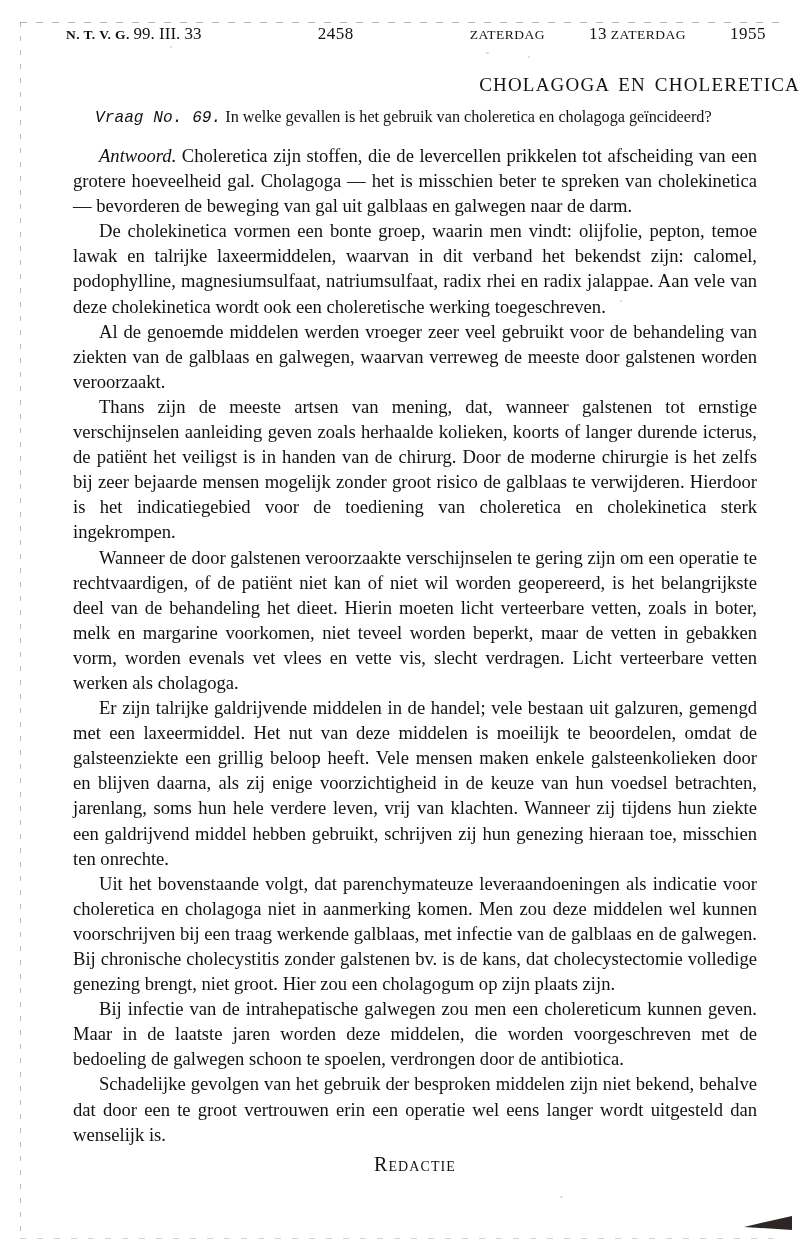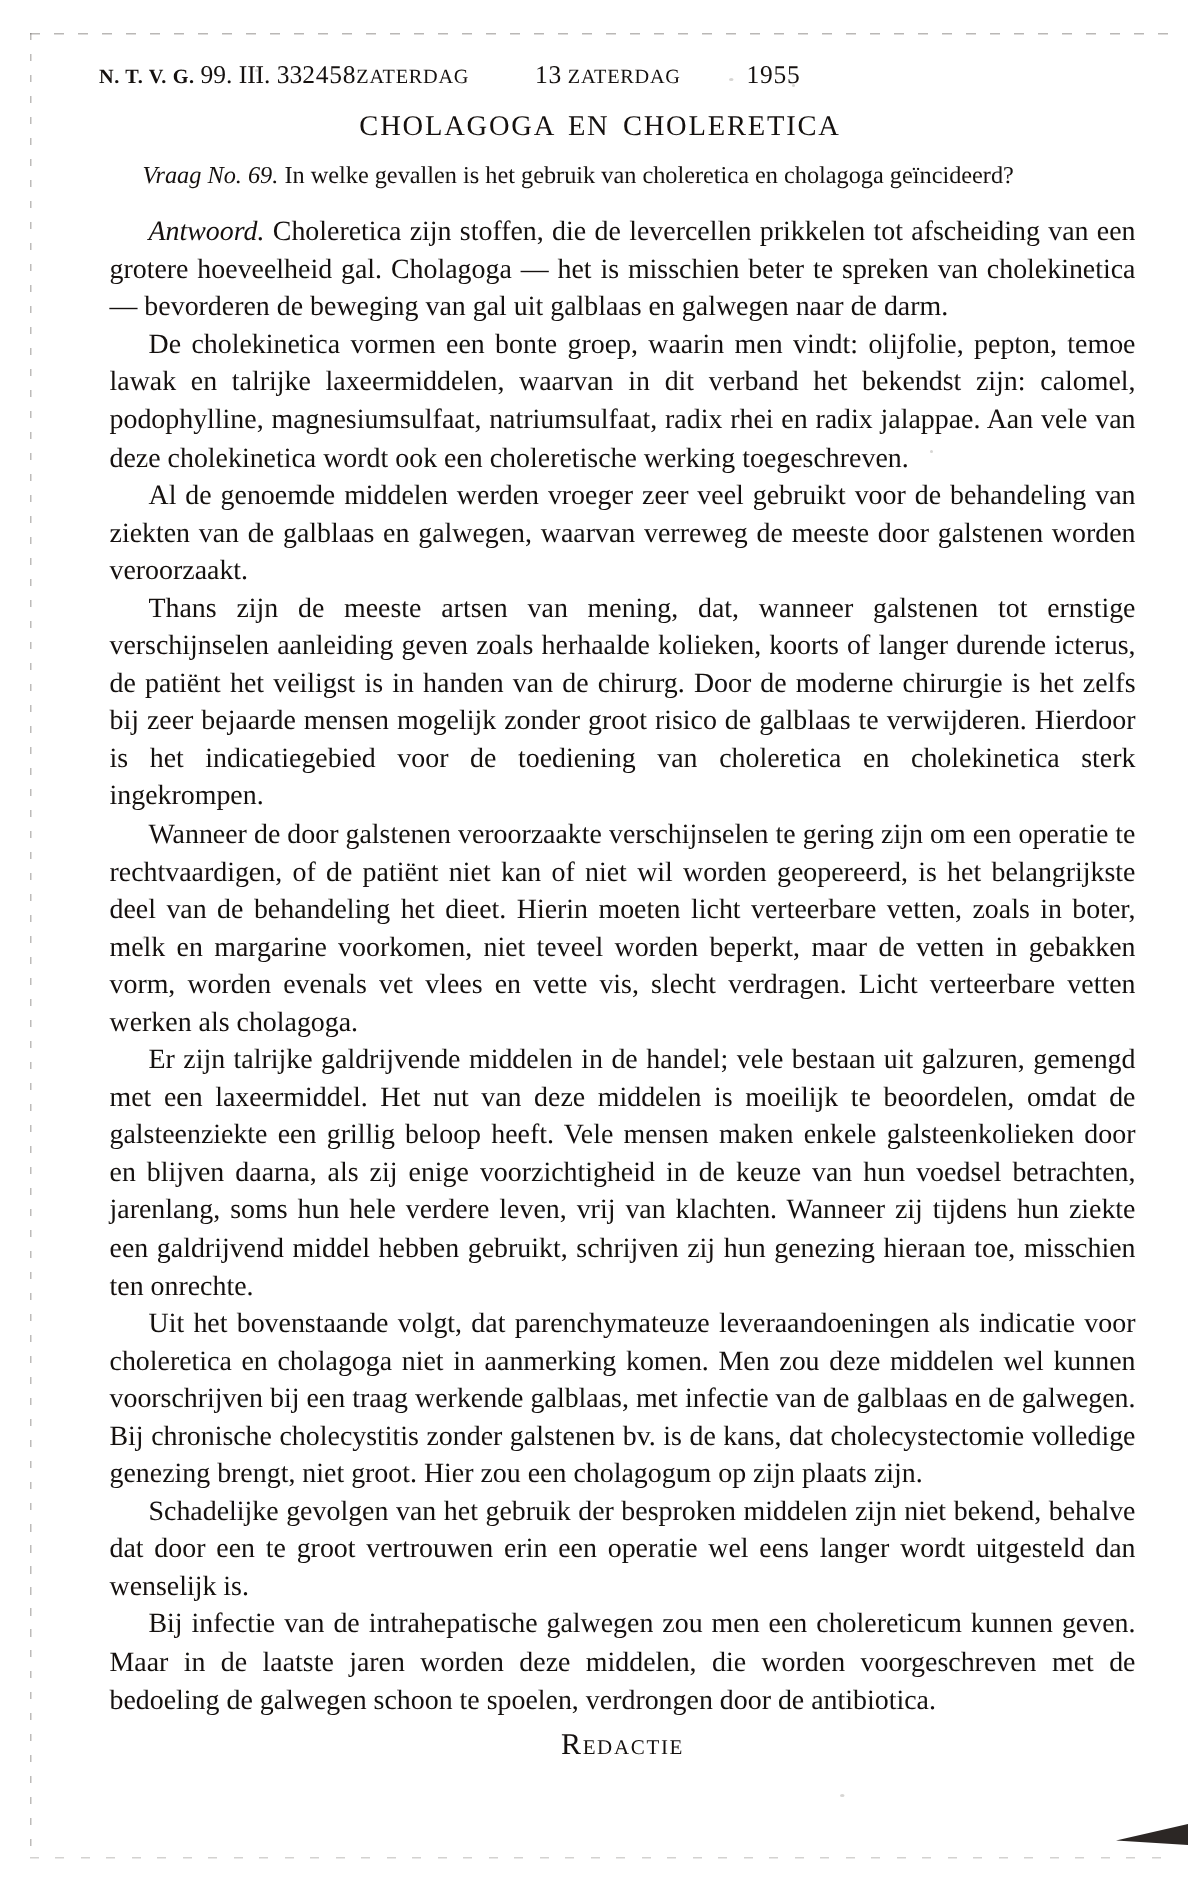--- a/index.html
+++ b/index.html
@@ -80,26 +80,26 @@
     background: #1a1512;
     clip-path: polygon(100% 0%, 100% 100%, 0% 78%);
     opacity: 0.92;
     pointer-events: none;
   }
 
   
   .running-head {
     position: absolute;
     left: 66px;
-    top: 40px;
+    top: 24px;
     width: 700px;
     height: 22px;
     display: flex;
     align-items: baseline;
-    justify-content: flex-start;
+    justify-content: space-between;
   }
   .rh-left {
     font-size: 13.5px;
     font-variant: small-caps;
     letter-spacing: 0.4px;
     font-weight: 700;
   }
   .rh-left .vol {
     font-variant: normal;
     font-size: 17px;
@@ -120,21 +120,21 @@
     font-size: 17px;
     margin-left: 40px;
   }
 
   
   .article-title {
     position: absolute;
     left: 0;
     top: 74px;
     width: 800px;
-    text-align: center;
+    text-align: right;
     font-size: 19px;
     letter-spacing: 1.2px;
     word-spacing: 3px;
   }
 
   
   .body-block {
     position: absolute;
     left: 73px;
     top: 106px;
@@ -142,20 +142,21 @@
   }
   .question {
     font-size: 16.2px;
     line-height: 22px;
     text-align: justify;
     text-indent: 22px;
     margin: 0 0 14px 0;
   }
   .question .q-label {
     font-style: italic;
+    font-family: Liberation Mono, monospace;
   }
   p.para {
     margin: 0;
     font-size: 18.6px;
     line-height: 25.1px;
     text-align: justify;
     text-indent: 26px;
     hyphens: manual;
   }
   p.para.first {
@@ -210,19 +211,19 @@
 
     <p class="question"><span class="q-label">Vraag No. 69.</span><span> In welke gevallen is het gebruik van choleretica en cholagoga geïncideerd?</span></p>
 
     <p class="para first"><span class="ans-label">Antwoord.</span><span> Choleretica zijn stoffen, die de levercellen prikkelen tot afscheiding van een grotere hoeveelheid gal. Cholagoga — het is misschien beter te spreken van cholekinetica — bevorderen de beweging van gal uit galblaas en galwegen naar de darm.</span></p>
     <p class="para">De cholekinetica vormen een bonte groep, waarin men vindt: olijfolie, pepton, temoe lawak en talrijke laxeermiddelen, waarvan in dit verband het bekendst zijn: calomel, podophylline, magnesiumsulfaat, natriumsulfaat, radix rhei en radix jalappae. Aan vele van deze cholekinetica wordt ook een choleretische werking toegeschreven.</p>
     <p class="para">Al de genoemde middelen werden vroeger zeer veel gebruikt voor de behandeling van ziekten van de galblaas en galwegen, waarvan verreweg de meeste door galstenen worden veroorzaakt.</p>
     <p class="para">Thans zijn de meeste artsen van mening, dat, wanneer galstenen tot ernstige verschijnselen aanleiding geven zoals herhaalde kolieken, koorts of langer durende icterus, de patiënt het veiligst is in handen van de chirurg. Door de moderne chirurgie is het zelfs bij zeer bejaarde mensen mogelijk zonder groot risico de galblaas te verwijderen. Hierdoor is het indicatiegebied voor de toediening van choleretica en cholekinetica sterk ingekrompen.</p>
     <p class="para">Wanneer de door galstenen veroorzaakte verschijnselen te gering zijn om een operatie te rechtvaardigen, of de patiënt niet kan of niet wil worden geopereerd, is het belangrijkste deel van de behandeling het dieet. Hierin moeten licht verteerbare vetten, zoals in boter, melk en margarine voorkomen, niet teveel worden beperkt, maar de vetten in gebakken vorm, worden evenals vet vlees en vette vis, slecht verdragen. Licht verteerbare vetten werken als cholagoga.</p>
     <p class="para">Er zijn talrijke galdrijvende middelen in de handel; vele bestaan uit galzuren, gemengd met een laxeermiddel. Het nut van deze middelen is moeilijk te beoordelen, omdat de galsteenziekte een grillig beloop heeft. Vele mensen maken enkele galsteenkolieken door en blijven daarna, als zij enige voorzichtigheid in de keuze van hun voedsel betrachten, jarenlang, soms hun hele verdere leven, vrij van klachten. Wanneer zij tijdens hun ziekte een galdrijvend middel hebben gebruikt, schrijven zij hun genezing hieraan toe, misschien ten onrechte.</p>
     <p class="para">Uit het bovenstaande volgt, dat parenchymateuze leveraandoeningen als indicatie voor choleretica en cholagoga niet in aanmerking komen. Men zou deze middelen wel kunnen voorschrijven bij een traag werkende galblaas, met infectie van de galblaas en de galwegen. Bij chronische cholecystitis zonder galstenen bv. is de kans, dat cholecystectomie volledige genezing brengt, niet groot. Hier zou een cholagogum op zijn plaats zijn.</p>
+    <p class="para">Bij infectie van de intrahepatische galwegen zou men een cholereticum kunnen geven. Maar in de laatste jaren worden deze middelen, die worden voorgeschreven met de bedoeling de galwegen schoon te spoelen, verdrongen door de antibiotica.</p>
     <p class="para">Schadelijke gevolgen van het gebruik der besproken middelen zijn niet bekend, behalve dat door een te groot vertrouwen erin een operatie wel eens langer wordt uitgesteld dan wenselijk is.</p>
-    <p class="para">Bij infectie van de intrahepatische galwegen zou men een cholereticum kunnen geven. Maar in de laatste jaren worden deze middelen, die worden voorgeschreven met de bedoeling de galwegen schoon te spoelen, verdrongen door de antibiotica.</p>
 
     <p class="signature">Redactie</p>
   </div>
 
 </div>
 
 </body></html>

